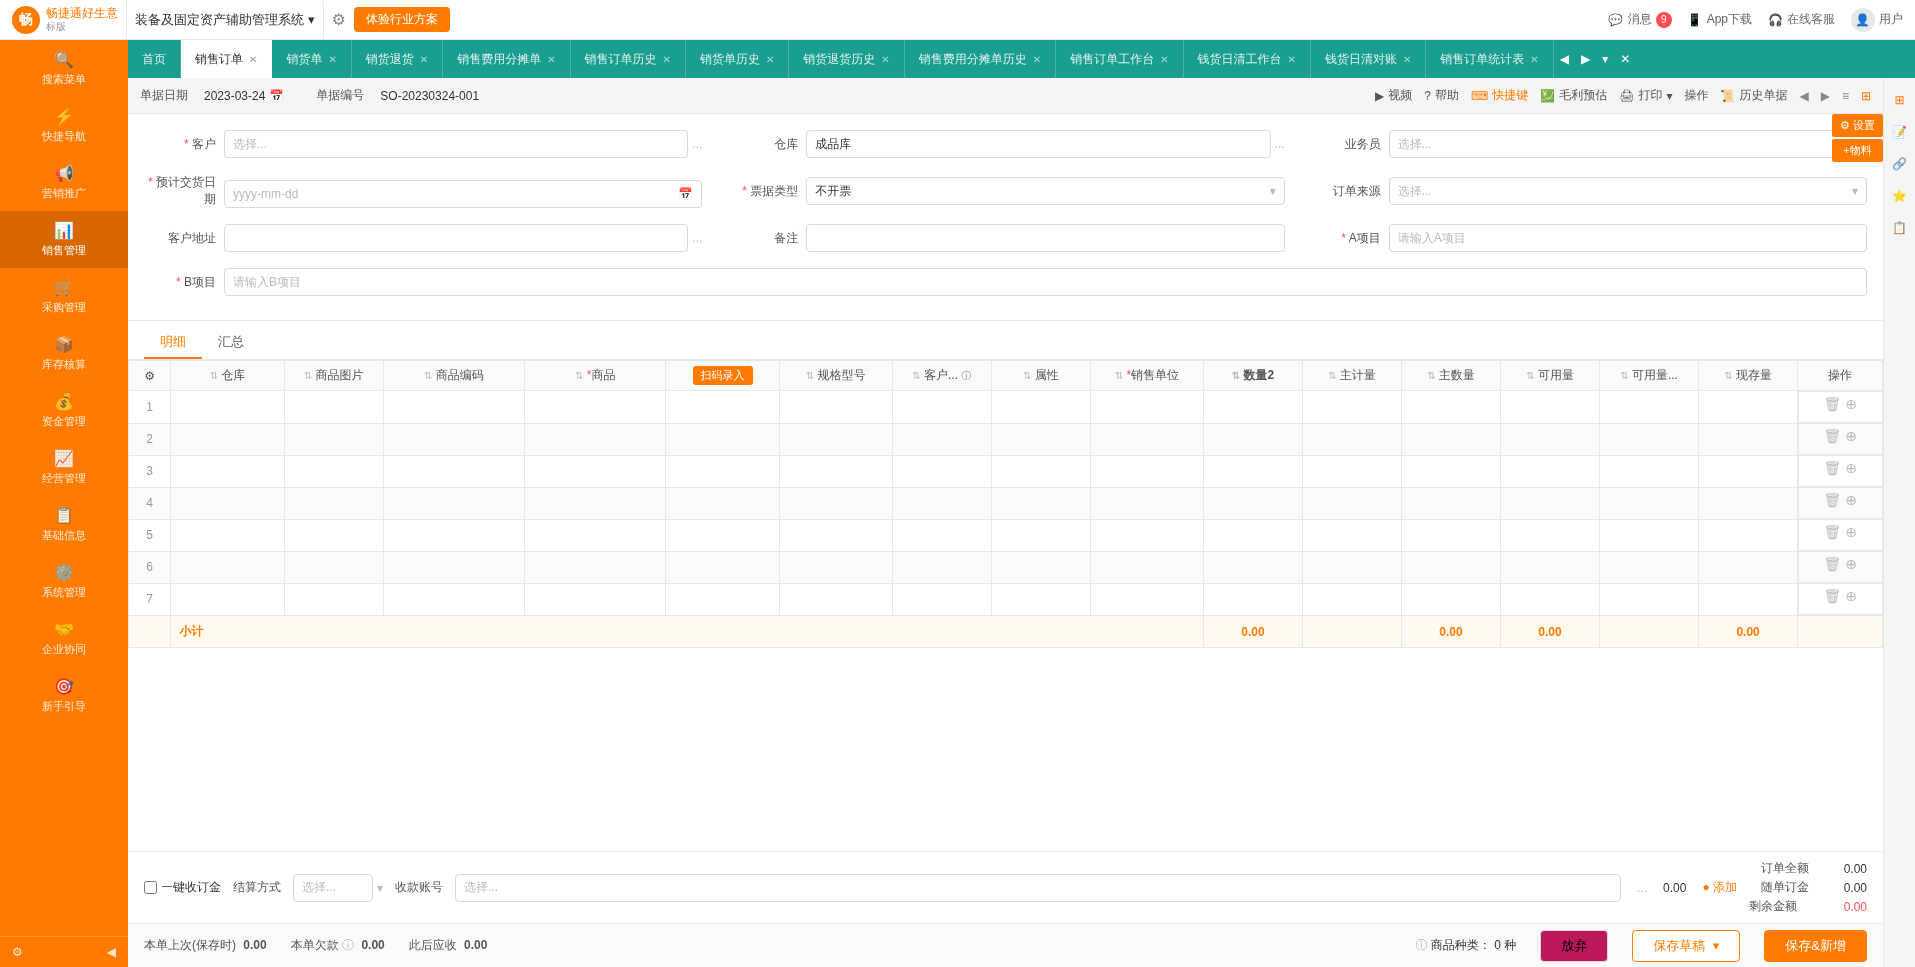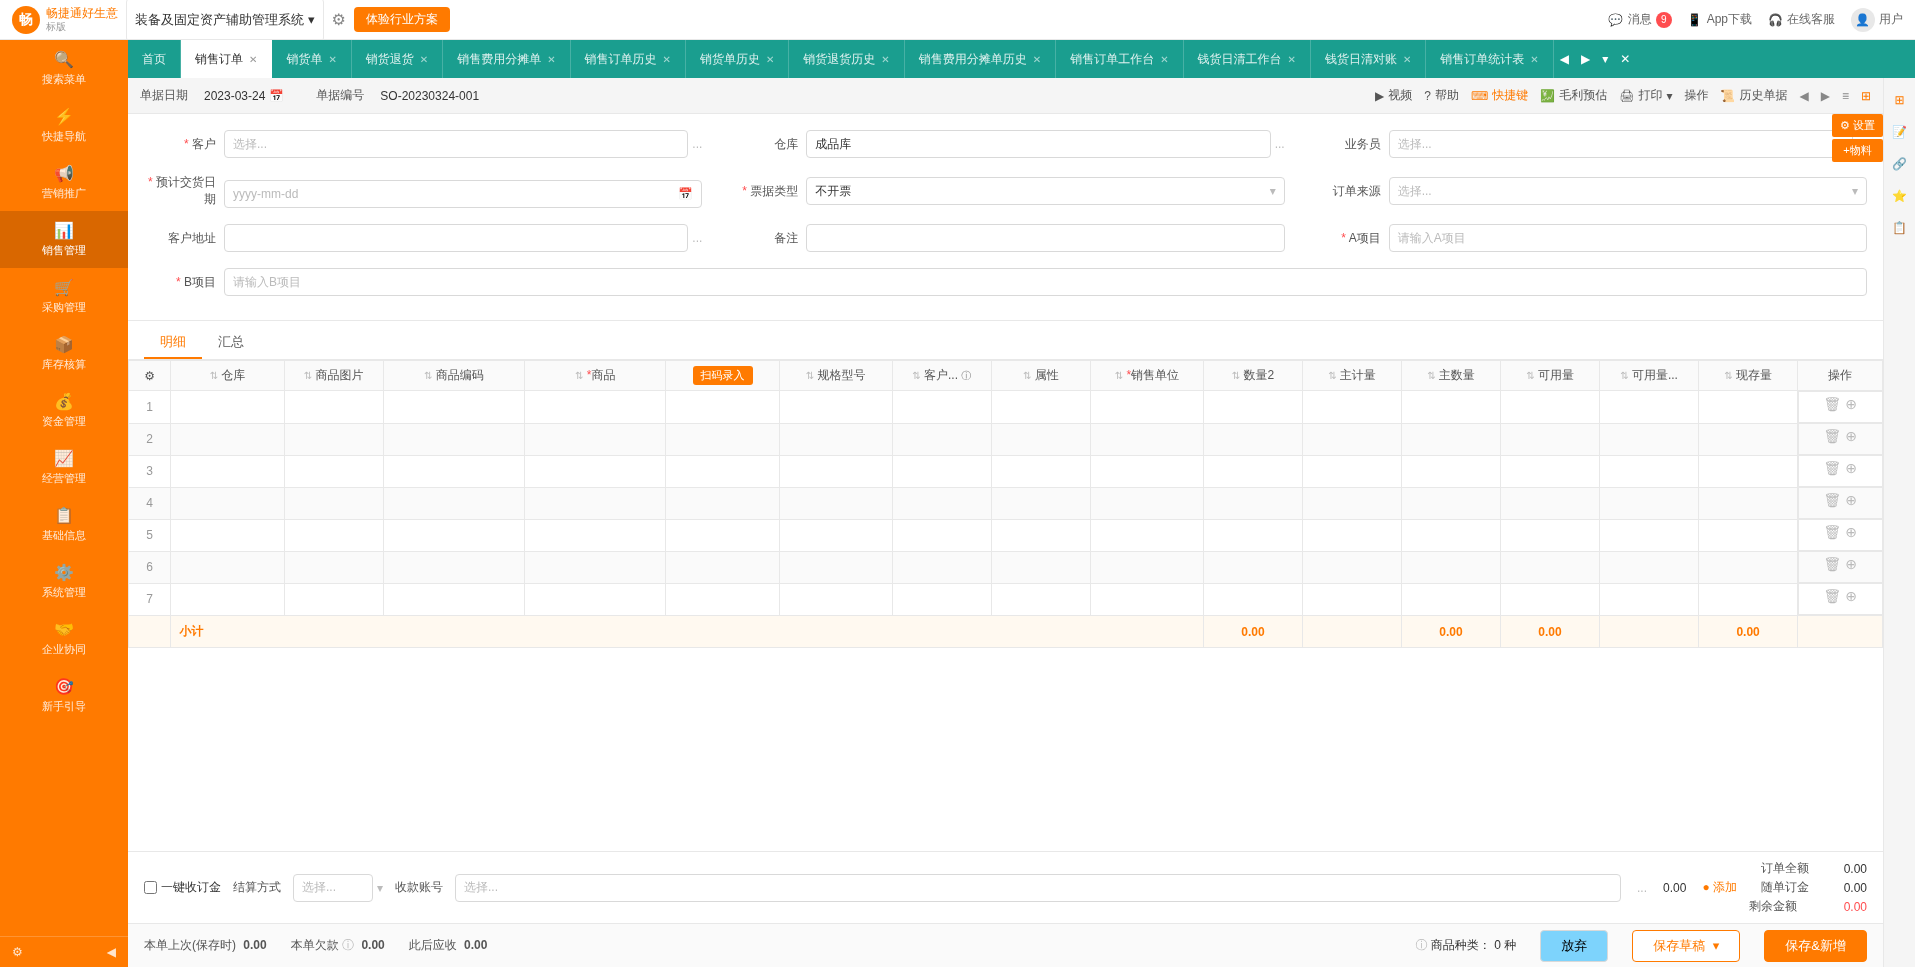--- a/index.html
+++ b/index.html
@@ -72,21 +72,21 @@
     
     .bottom-area { border-top: 1px solid #e8e8e8; padding: 8px 16px; flex-shrink: 0; }
     .bottom-row { display: flex; align-items: center; gap: 12px; }
     .checkbox-label { display: flex; align-items: center; gap: 4px; cursor: pointer; }
     .add-btn { color: #ff7a00; cursor: pointer; font-size: 12px; }
 
     
     .page-footer { height: 44px; background: #fafafa; border-top: 1px solid #e8e8e8; display: flex; align-items: center; padding: 0 16px; justify-content: space-between; flex-shrink: 0; }
     .footer-left { display: flex; gap: 24px; font-size: 12px; color: #555; }
     .footer-right { display: flex; align-items: center; gap: 24px; }
-    .footer-btn { height: 32px; padding: 0 20px; border-radius: 4px; border: 1px solid #d9d9d9; cursor: pointer; font-size: 13px; background: #7dd3fc; }
+    .footer-btn { height: 32px; padding: 0 20px; border-radius: 4px; border: 1px solid #d9d9d9; cursor: pointer; font-size: 13px; background: #be185d; }
     .footer-btn.primary { background: #ff7a00; color: white; border-color: #ff7a00; }
     .footer-btn.save-draft { background: white; color: #ff7a00; border-color: #ff7a00; }
 
     
     .right-sidebar { width: 32px; background: #f5f5f5; border-left: 1px solid #e8e8e8; display: flex; flex-direction: column; align-items: center; padding: 8px 0; gap: 4px; flex-shrink: 0; }
     .right-icon { width: 28px; height: 28px; display: flex; align-items: center; justify-content: center; cursor: pointer; color: #888; border-radius: 4px; }
     .right-icon.active { color: #ff7a00; }
 
     
     .table-scroll { overflow-x: auto; }
@@ -428,21 +428,21 @@
                     <th style="width:70px;"><span class="sort-icon">⇅</span> 商品图片</th>
                     <th style="width:100px;"><span class="sort-icon">⇅</span> 商品编码</th>
                     <th style="width:100px;"><span class="sort-icon">⇅</span> <span style="color:#ff4d4f;">*</span>商品</th>
                     <th style="width:80px;padding:0;">
                       <button class="scan-btn">扫码录入</button>
                     </th>
                     <th style="width:80px;"><span class="sort-icon">⇅</span> 规格型号</th>
                     <th style="width:70px;"><span class="sort-icon">⇅</span> 客户... <span style="color:#888;font-size:10px;">ⓘ</span></th>
                     <th style="width:70px;"><span class="sort-icon">⇅</span> 属性</th>
                     <th style="width:80px;"><span class="sort-icon">⇅</span> <span style="color:#ff4d4f;">*</span>销售单位</th>
-                    <th style="width:70px;"><span class="sort-icon">⇅</span> 数量2</th>
+                    <th style="width:70px;font-weight:bold;"><span class="sort-icon">⇅</span> 数量2</th>
                     <th style="width:70px;"><span class="sort-icon">⇅</span> 主计量</th>
                     <th style="width:70px;"><span class="sort-icon">⇅</span> 主数量</th>
                     <th style="width:70px;"><span class="sort-icon">⇅</span> 可用量</th>
                     <th style="width:70px;"><span class="sort-icon">⇅</span> 可用量...</th>
                     <th style="width:70px;"><span class="sort-icon">⇅</span> 现存量</th>
                     <th style="width:60px;">操作</th>
                   </tr>
                 </thead>
                 <tbody>
                   <tr>

